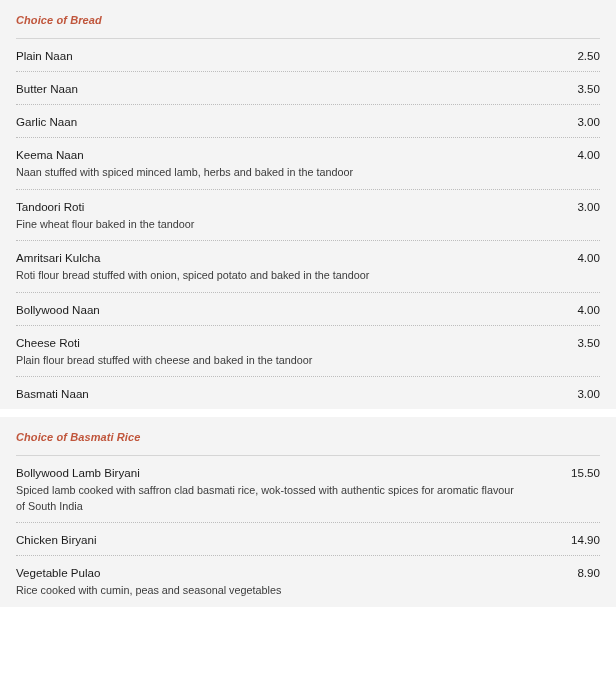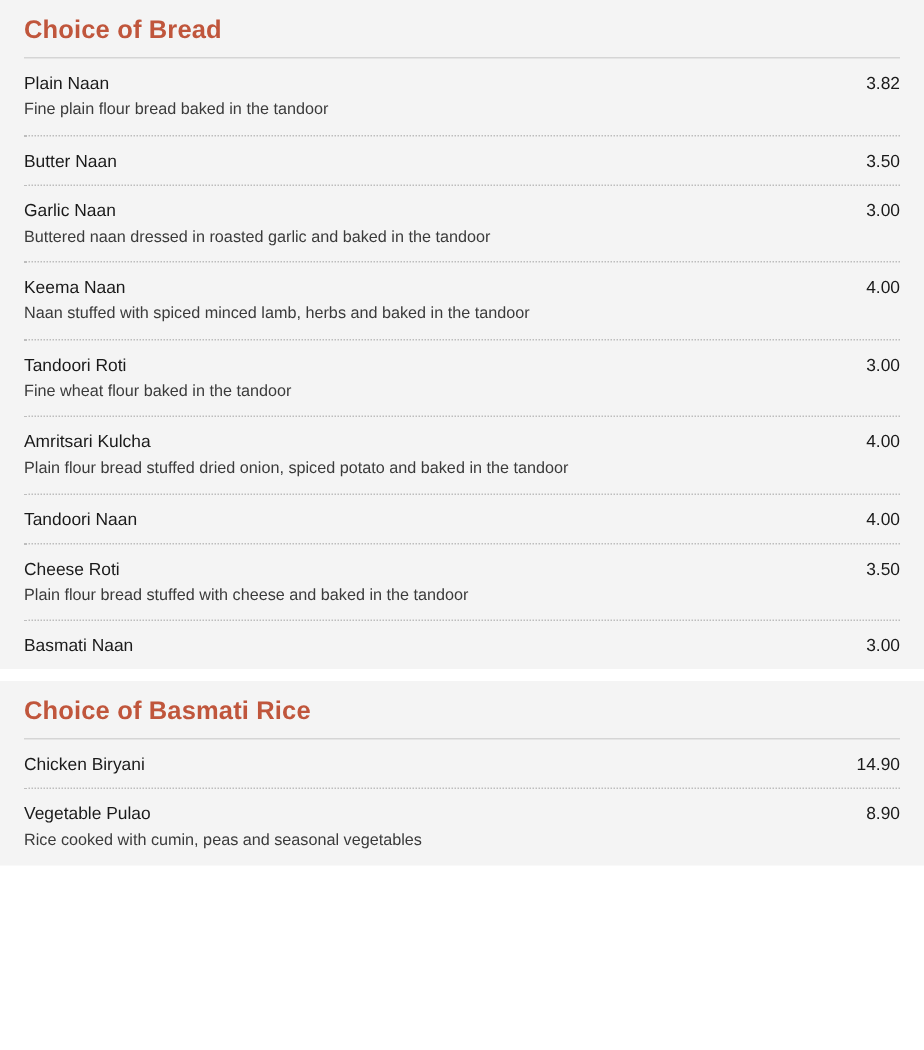--- a/index.html
+++ b/index.html
@@ -20,26 +20,27 @@
   }
   .section {
     background: #f4f4f4;
     margin-bottom: 8px;
   }
   .section-header {
     padding: 11px 16px 0 16px;
   }
   .section-title {
     color: #c0563c;
-    font-size: 17px;
+    font-size: 11px;
     font-weight: bold;
     line-height: 18px;
     letter-spacing: 0.1px;
     margin: 0;
     padding-bottom: 9px;
+    font-style: italic;
   }
   .section-rule {
     height: 1px;
     background: #d5d5d5;
     margin: 0 16px;
   }
   .items {
     padding: 0 16px;
   }
   .item {
@@ -84,61 +85,59 @@
   <div id="sections-root">
       <div class="section">
         <div class="section-header">
           <h2 class="section-title">Choice of Bread</h2>
         </div>
         <div class="section-rule"></div>
         <div class="items">
           <div class="item">
             <div class="item-head">
               <div class="item-name">Plain Naan</div>
-              <div class="item-price">3.82</div>
+              <div class="item-price">2.50</div>
             </div>
-            <div class="item-desc">Fine plain flour bread baked in the tandoor</div>
           </div>
           <div class="item">
             <div class="item-head">
               <div class="item-name">Butter Naan</div>
               <div class="item-price">3.50</div>
             </div>
           </div>
           <div class="item">
             <div class="item-head">
               <div class="item-name">Garlic Naan</div>
               <div class="item-price">3.00</div>
             </div>
-            <div class="item-desc">Buttered naan dressed in roasted garlic and baked in the tandoor</div>
           </div>
           <div class="item">
             <div class="item-head">
               <div class="item-name">Keema Naan</div>
               <div class="item-price">4.00</div>
             </div>
             <div class="item-desc">Naan stuffed with spiced minced lamb, herbs and baked in the tandoor</div>
           </div>
           <div class="item">
             <div class="item-head">
               <div class="item-name">Tandoori Roti</div>
               <div class="item-price">3.00</div>
             </div>
             <div class="item-desc">Fine wheat flour baked in the tandoor</div>
           </div>
           <div class="item">
             <div class="item-head">
               <div class="item-name">Amritsari Kulcha</div>
               <div class="item-price">4.00</div>
             </div>
-            <div class="item-desc">Plain flour bread stuffed dried onion, spiced potato and baked in the tandoor</div>
+            <div class="item-desc">Roti flour bread stuffed with onion, spiced potato and baked in the tandoor</div>
           </div>
           <div class="item">
             <div class="item-head">
-              <div class="item-name">Tandoori Naan</div>
+              <div class="item-name">Bollywood Naan</div>
               <div class="item-price">4.00</div>
             </div>
           </div>
           <div class="item">
             <div class="item-head">
               <div class="item-name">Cheese Roti</div>
               <div class="item-price">3.50</div>
             </div>
             <div class="item-desc">Plain flour bread stuffed with cheese and baked in the tandoor</div>
           </div>
@@ -151,20 +150,27 @@
         </div>
       </div>
       <div class="section">
         <div class="section-header">
           <h2 class="section-title">Choice of Basmati Rice</h2>
         </div>
         <div class="section-rule"></div>
         <div class="items">
           <div class="item">
             <div class="item-head">
+              <div class="item-name">Bollywood Lamb Biryani</div>
+              <div class="item-price">15.50</div>
+            </div>
+            <div class="item-desc">Spiced lamb cooked with saffron clad basmati rice, wok-tossed with authentic spices for aromatic flavour of South India</div>
+          </div>
+          <div class="item">
+            <div class="item-head">
               <div class="item-name">Chicken Biryani</div>
               <div class="item-price">14.90</div>
             </div>
           </div>
           <div class="item">
             <div class="item-head">
               <div class="item-name">Vegetable Pulao</div>
               <div class="item-price">8.90</div>
             </div>
             <div class="item-desc">Rice cooked with cumin, peas and seasonal vegetables</div>

